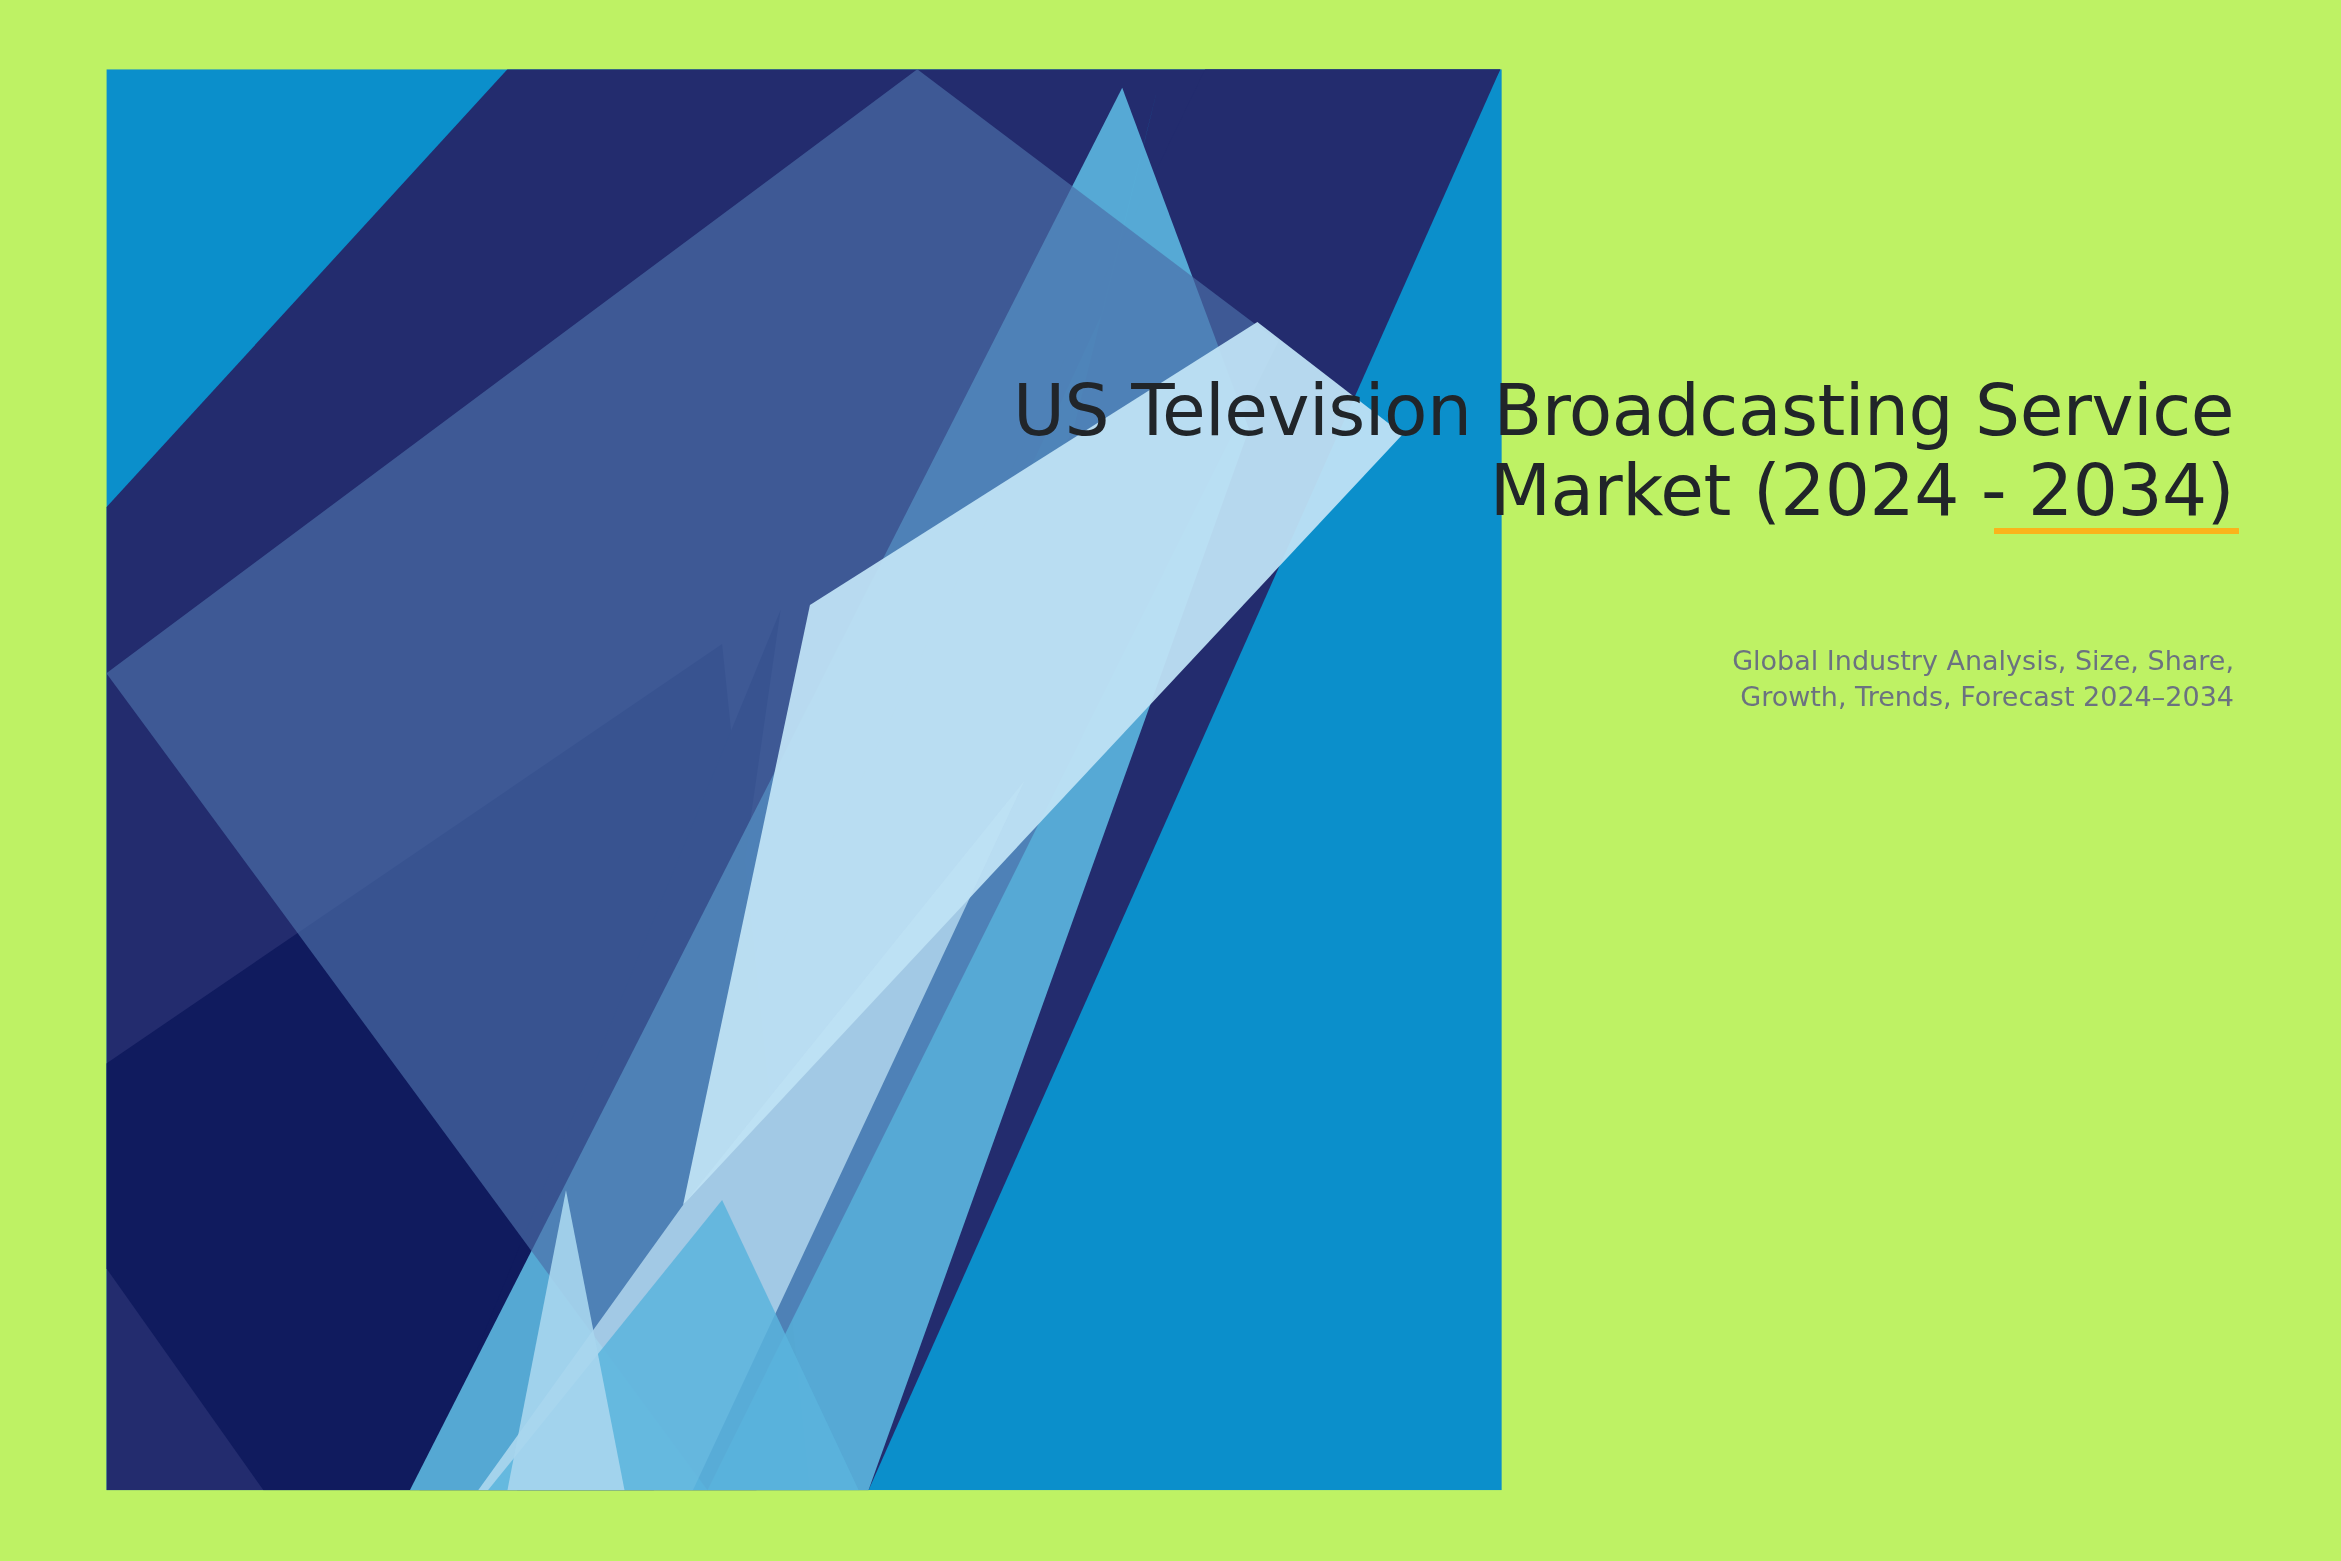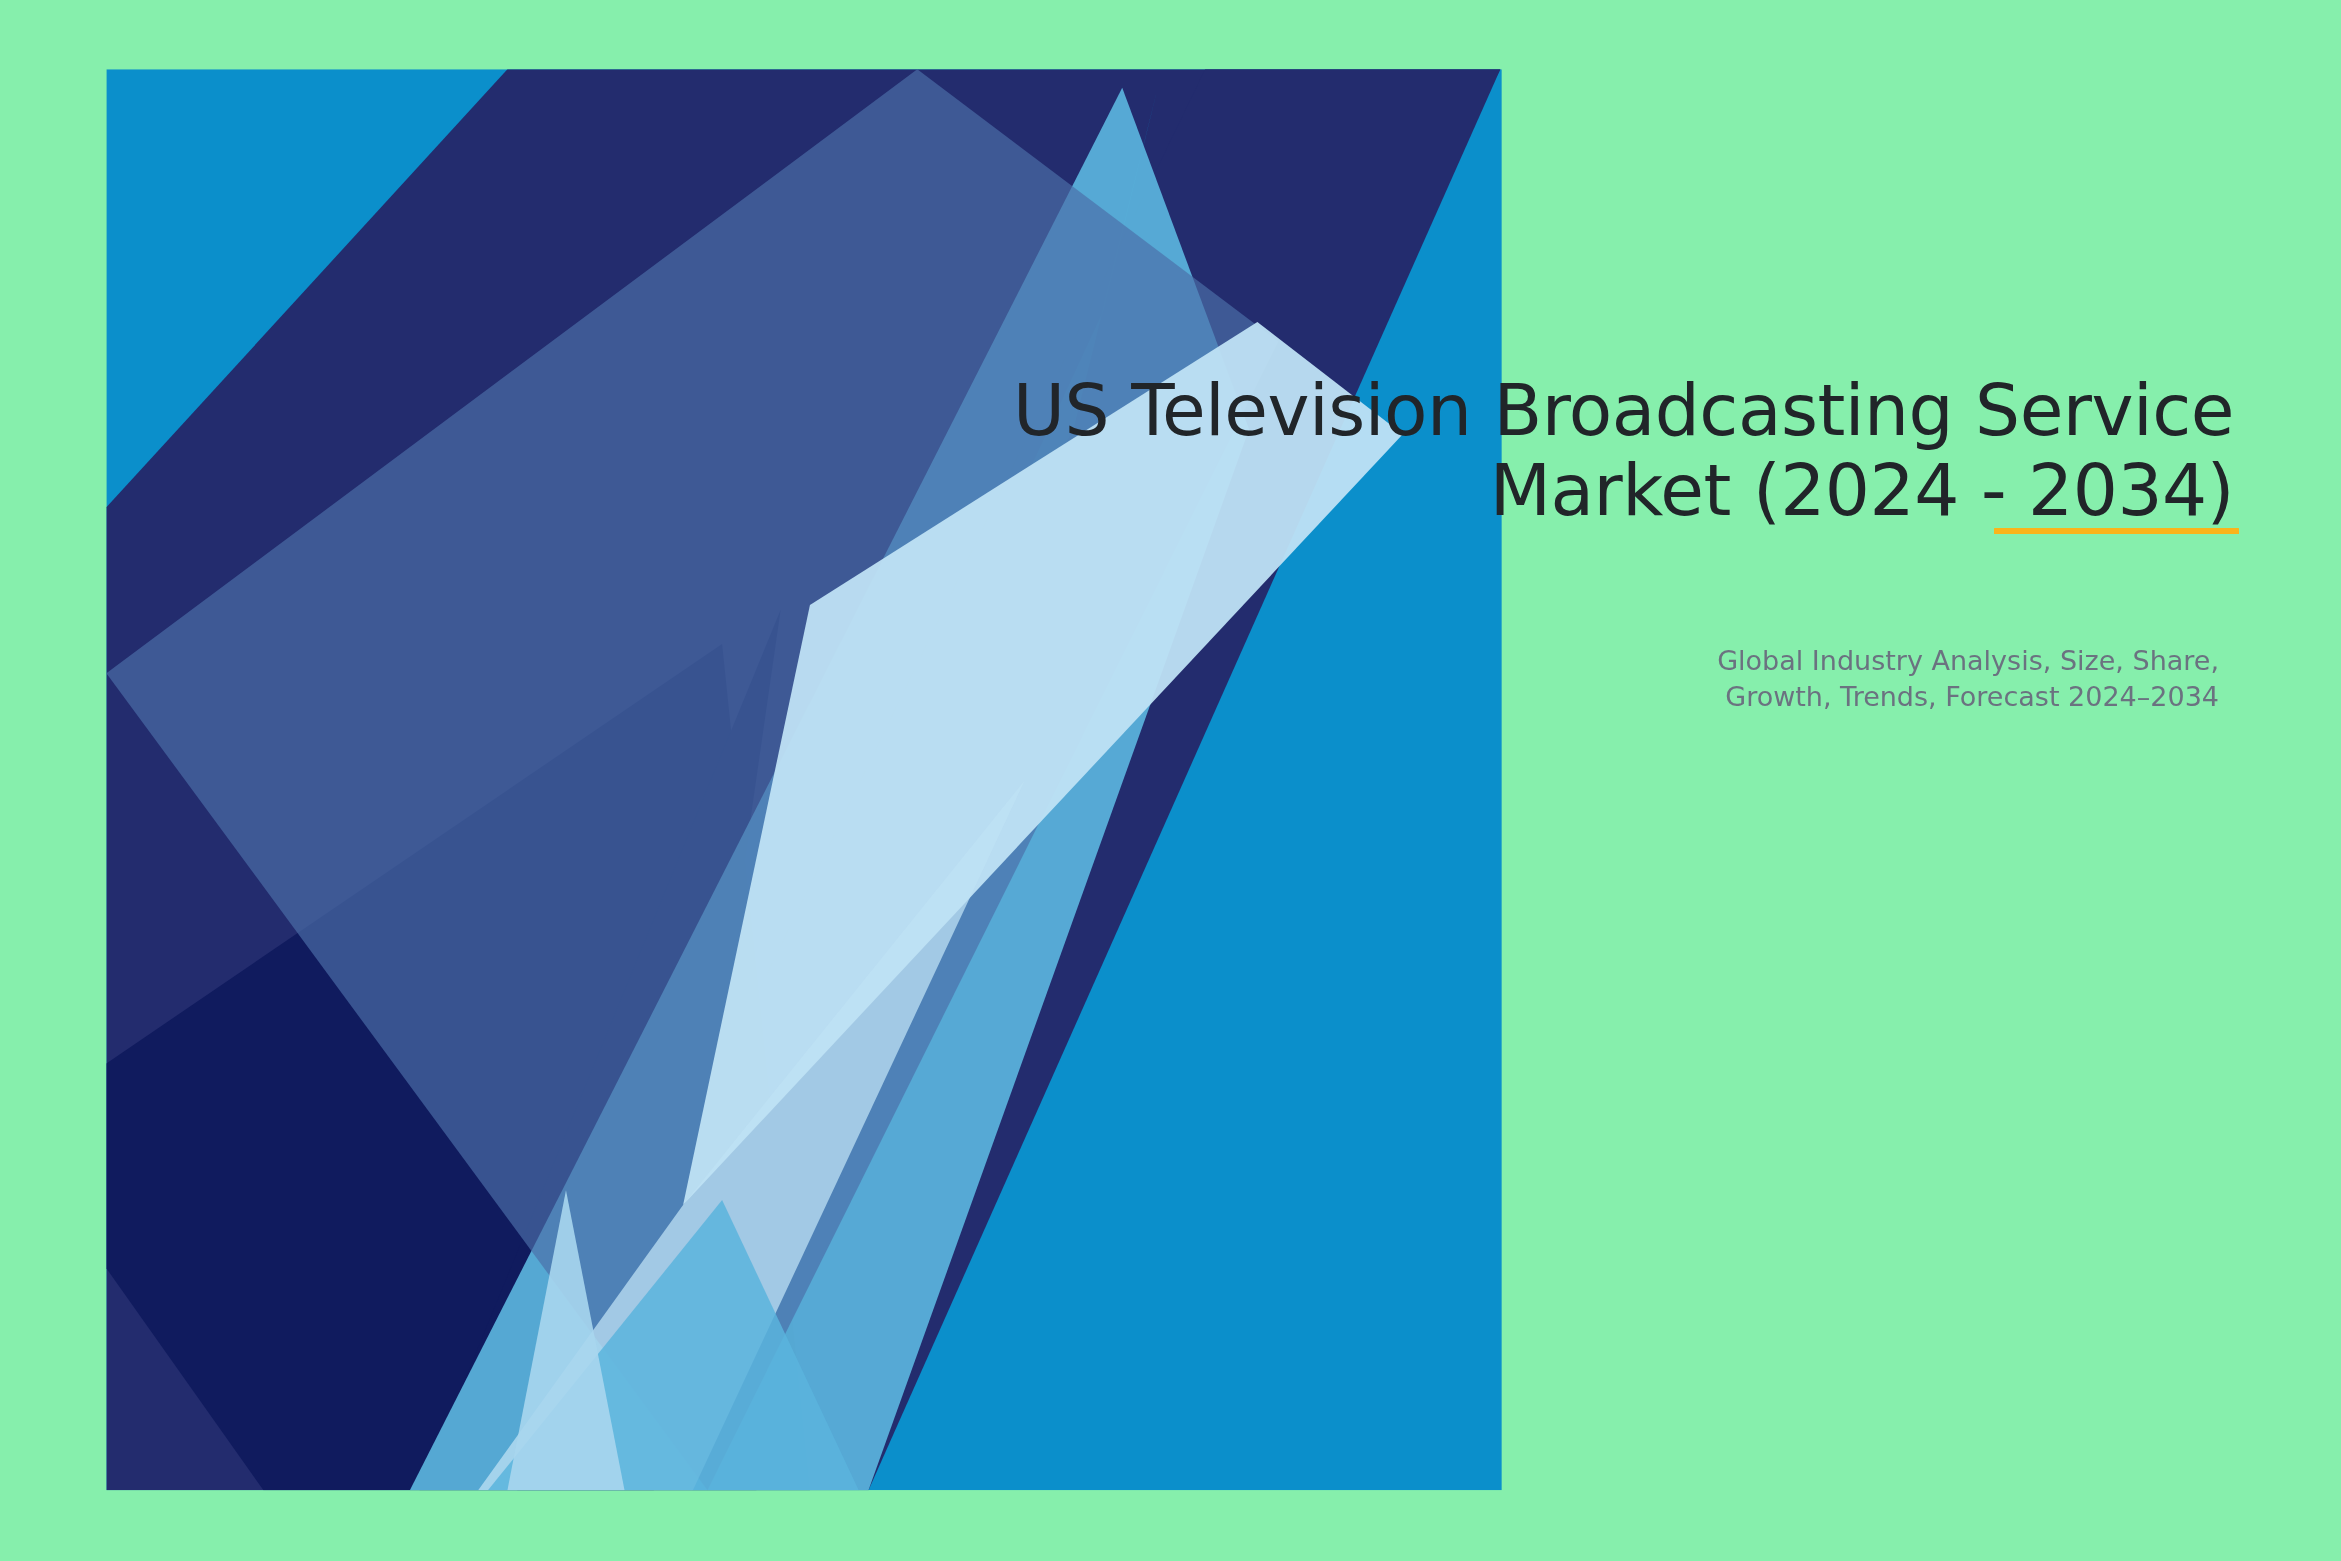--- a/index.html
+++ b/index.html
@@ -11,21 +11,21 @@
     height: 1561px;
     background: #F7F9FB;
     font-family: "DejaVu Sans", sans-serif;
     overflow: hidden;
   }
 
   #cover {
     position: relative;
     width: 2342px;
     height: 1561px;
-    background: #86efac;
+    background: #bef264;
   }
 
   
   #artwork {
     position: absolute;
     left: 0;
     top: 0;
     width: 2342px;
     height: 1561px;
     display: block;
@@ -57,21 +57,21 @@
     right: 103px;
     top: 528px;
     width: 245px;
     height: 6.3px;
     background: #FAB41B;
     border-radius: 0.5px;
   }
 
   #report-subtitle {
     position: absolute;
-    right: 123px;
+    right: 108px;
     top: 643px;
     width: 927px;
     margin: 0;
     text-align: right;
     font-family: "DejaVu Sans", sans-serif;
     font-weight: 400;
     font-size: 27px;
     line-height: 1.34;
     color: #6B7280;
     white-space: pre-line;

